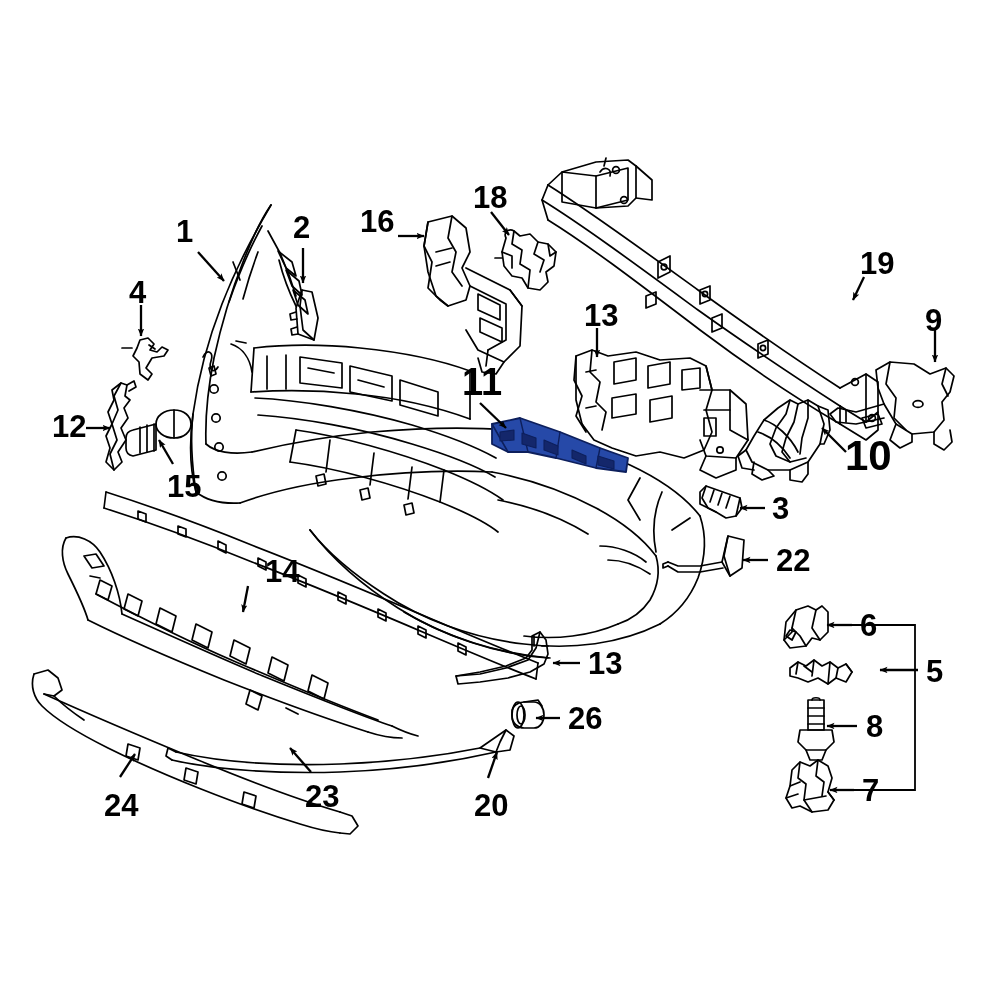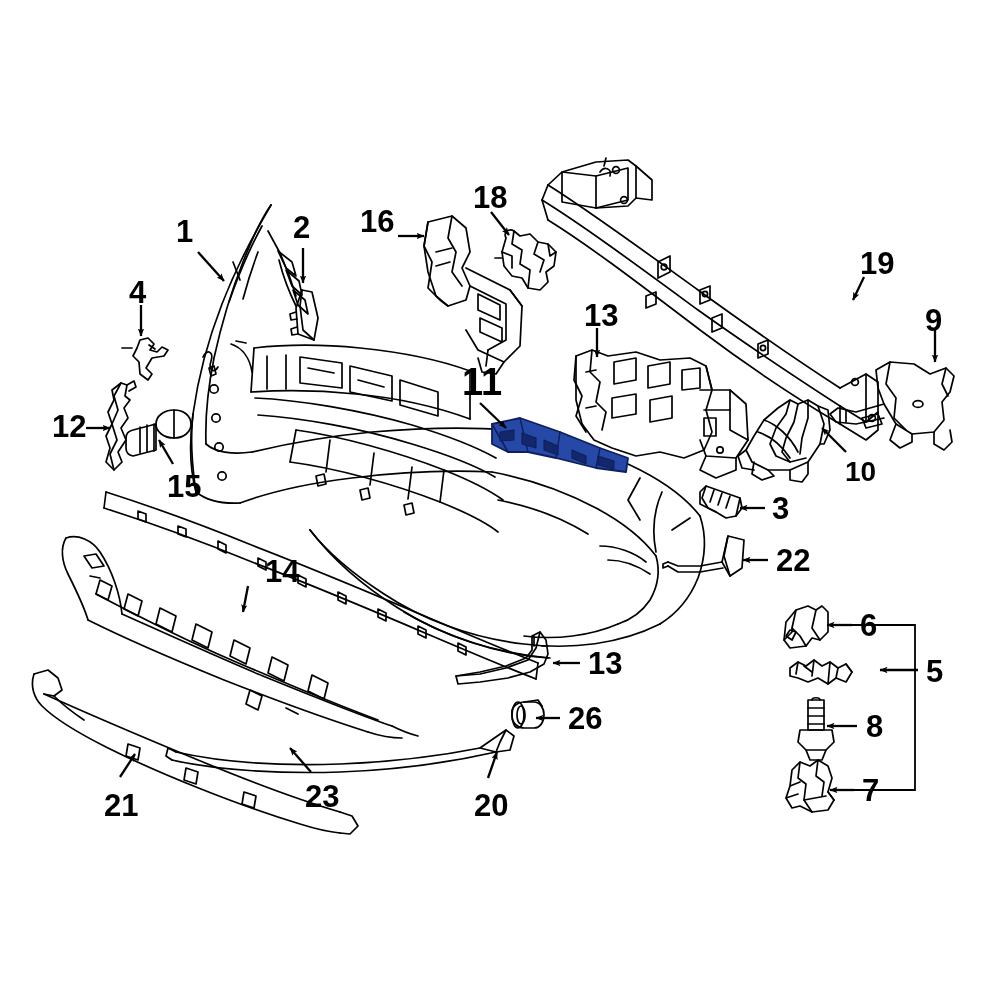--- a/index.html
+++ b/index.html
@@ -461,29 +461,29 @@
   <div id="labels-layer">
       <div class="callout-label" style="left: 176px; top: 216px; font-size: 31px;">1</div>
       <div class="callout-label" style="left: 293px; top: 212px; font-size: 31px;">2</div>
       <div class="callout-label" style="left: 772px; top: 493px; font-size: 31px;">3</div>
       <div class="callout-label" style="left: 129px; top: 277px; font-size: 31px;">4</div>
       <div class="callout-label" style="left: 926px; top: 656px; font-size: 31px;">5</div>
       <div class="callout-label" style="left: 860px; top: 610px; font-size: 31px;">6</div>
       <div class="callout-label" style="left: 862px; top: 775px; font-size: 31px;">7</div>
       <div class="callout-label" style="left: 866px; top: 711px; font-size: 31px;">8</div>
       <div class="callout-label" style="left: 925px; top: 305px; font-size: 31px;">9</div>
-      <div class="callout-label" style="left: 845px; top: 456px; font-size: 28px;">10</div>
+      <div class="callout-label" style="left: 845px; top: 440px; font-size: 42px;">10</div>
       <div class="callout-label" style="left: 462px; top: 367px; font-size: 38px;">11</div>
       <div class="callout-label" style="left: 52px; top: 411px; font-size: 31px;">12</div>
       <div class="callout-label" style="left: 588px; top: 648px; font-size: 31px;">13</div>
       <div class="callout-label" style="left: 245px; top: 556px; font-size: 31px; margin-left: 20px;">14</div>
       <div class="callout-label" style="left: 160px; top: 471px; font-size: 31px; margin-left: 7px;">15</div>
       <div class="callout-label" style="left: 360px; top: 206px; font-size: 31px;">16</div>
       <div class="callout-label" style="left: 584px; top: 300px; font-size: 31px;">13</div>
       <div class="callout-label" style="left: 473px; top: 182px; font-size: 31px; text-align: right;">18</div>
       <div class="callout-label" style="left: 860px; top: 248px; font-size: 31px;">19</div>
       <div class="callout-label" style="left: 474px; top: 790px; font-size: 31px;">20</div>
       <div class="callout-label" style="left: 568px; top: 703px; font-size: 31px;">26</div>
       <div class="callout-label" style="left: 776px; top: 545px; font-size: 31px;">22</div>
       <div class="callout-label" style="left: 305px; top: 781px; font-size: 31px;">23</div>
-      <div class="callout-label" style="left: 104px; top: 790px; font-size: 31px;">21</div>
+      <div class="callout-label" style="left: 104px; top: 790px; font-size: 31px;">24</div>
     </div>
 </div>
 
 </body></html>

